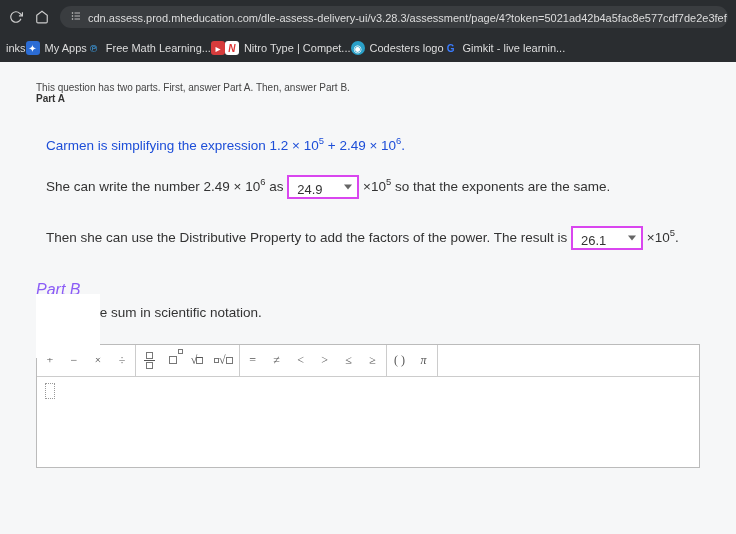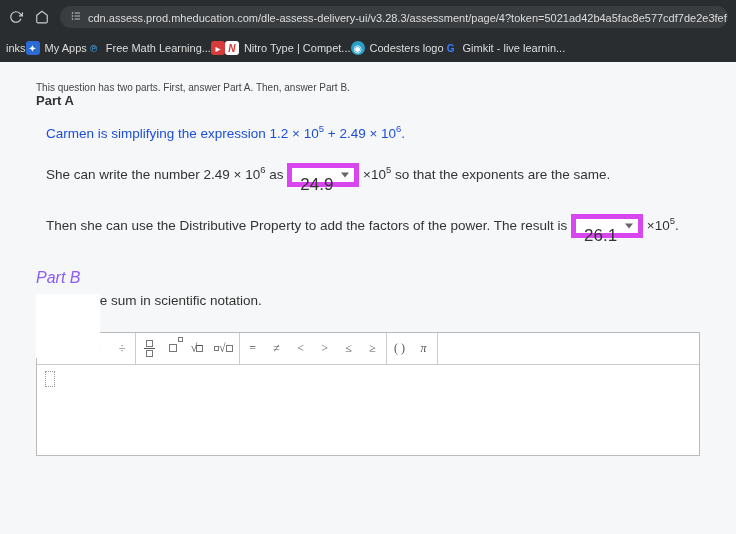--- a/index.html
+++ b/index.html
@@ -57,29 +57,29 @@
   .content-wrap {
     background: #f6f7f8;
     width: 100%;
     height: calc(534px - 62px);
     padding: 20px 36px 20px 36px;
     color: #333;
     overflow: hidden;
     position: relative;
   }
   .instr { font-size: 10px; color: #444; }
-  .part-label { font-size: 13px; font-weight: 600; color: #333; margin-bottom: 14px; }
+  .part-label { font-size: 10px; font-weight: 600; color: #333; margin-bottom: 30px; }
   .problem { font-size: 13.5px; color: #1d4ed8; margin-left: 10px; margin-bottom: 18px; line-height: 1.5; }
   .line { font-size: 13.5px; color: #333; margin-left: 10px; margin-bottom: 26px; line-height: 1.6; }
   .line2 { font-size: 13.5px; color: #333; margin-left: 10px; margin-bottom: 31px; line-height: 1.6; }
   .dd {
     display: inline-block;
-    border: 5px solid #d946ef;
+    border: 2px solid #d946ef;
     background: #fff;
-    font-size: 17px;
+    font-size: 13px;
     color: #333;
     padding: 3px 20px 3px 8px;
     min-width: 72px;
     height: 24px;
     vertical-align: middle;
     position: relative;
   }
   .dd::after {
     content: "";
     position: absolute;

